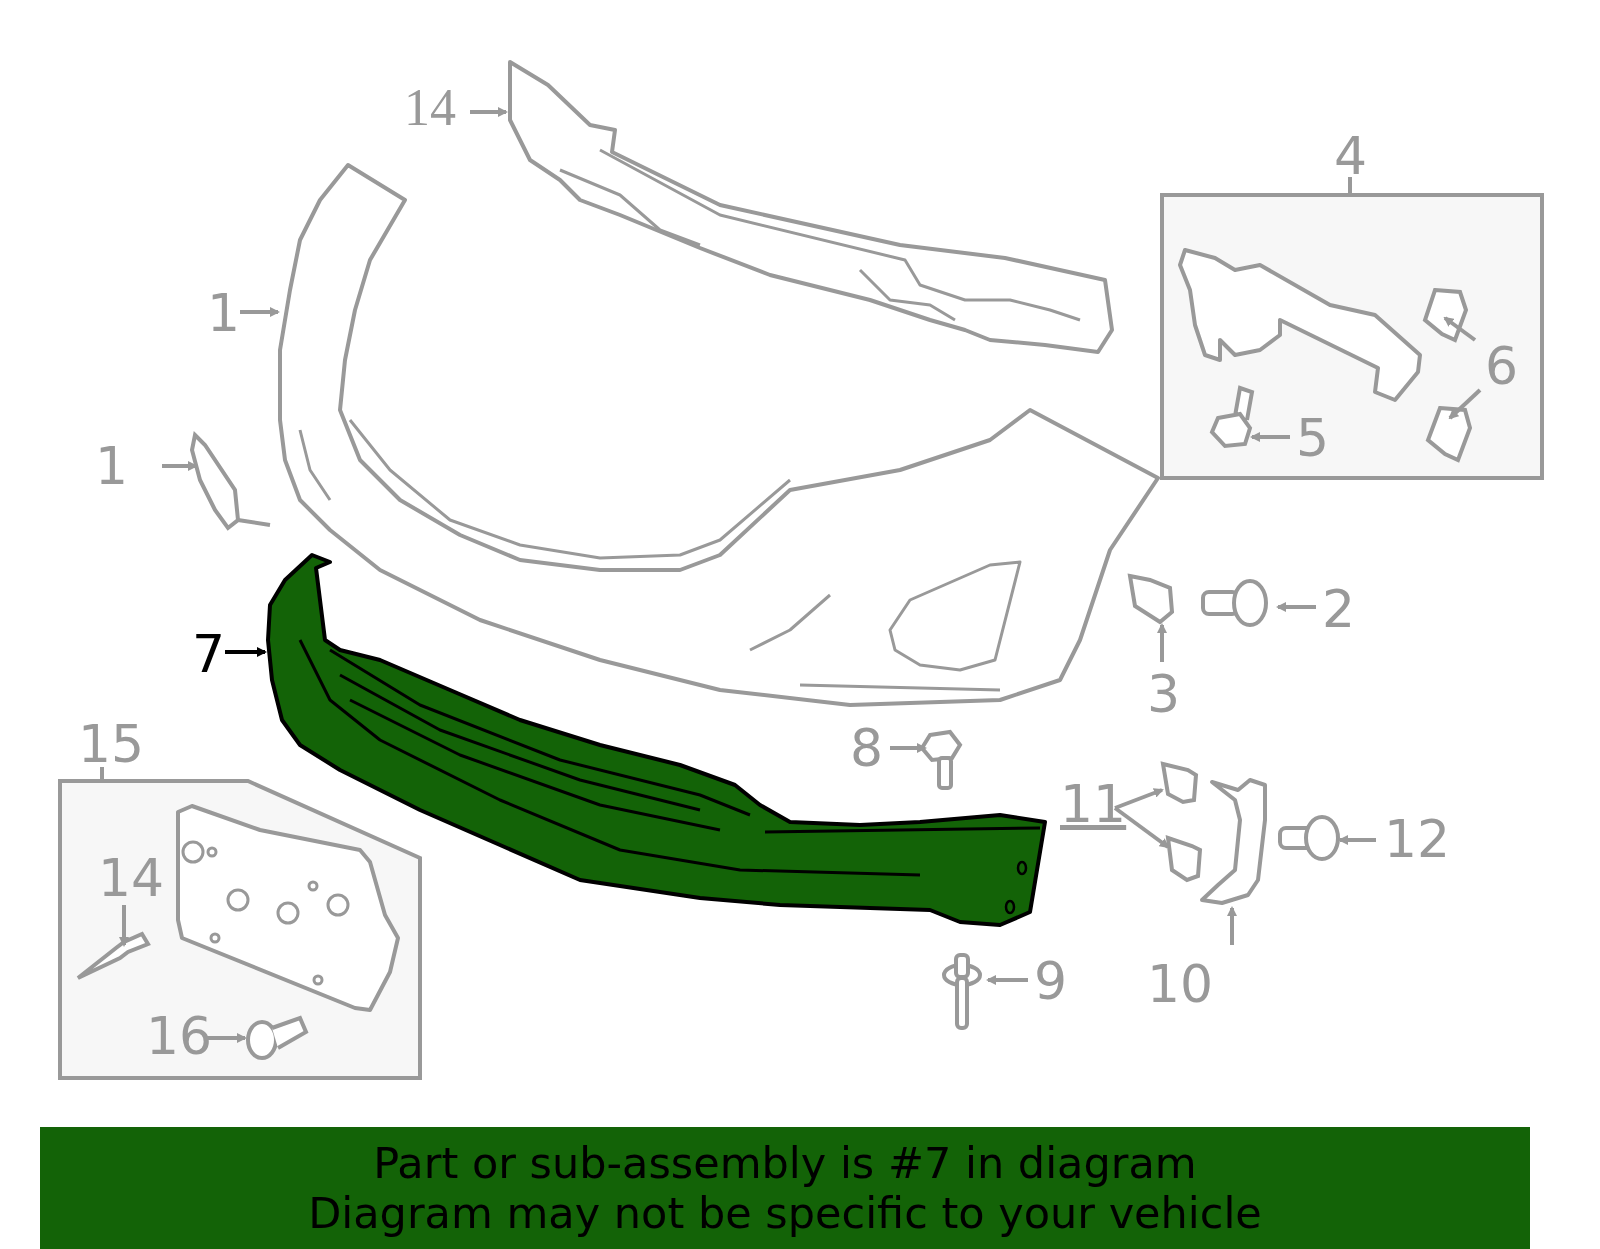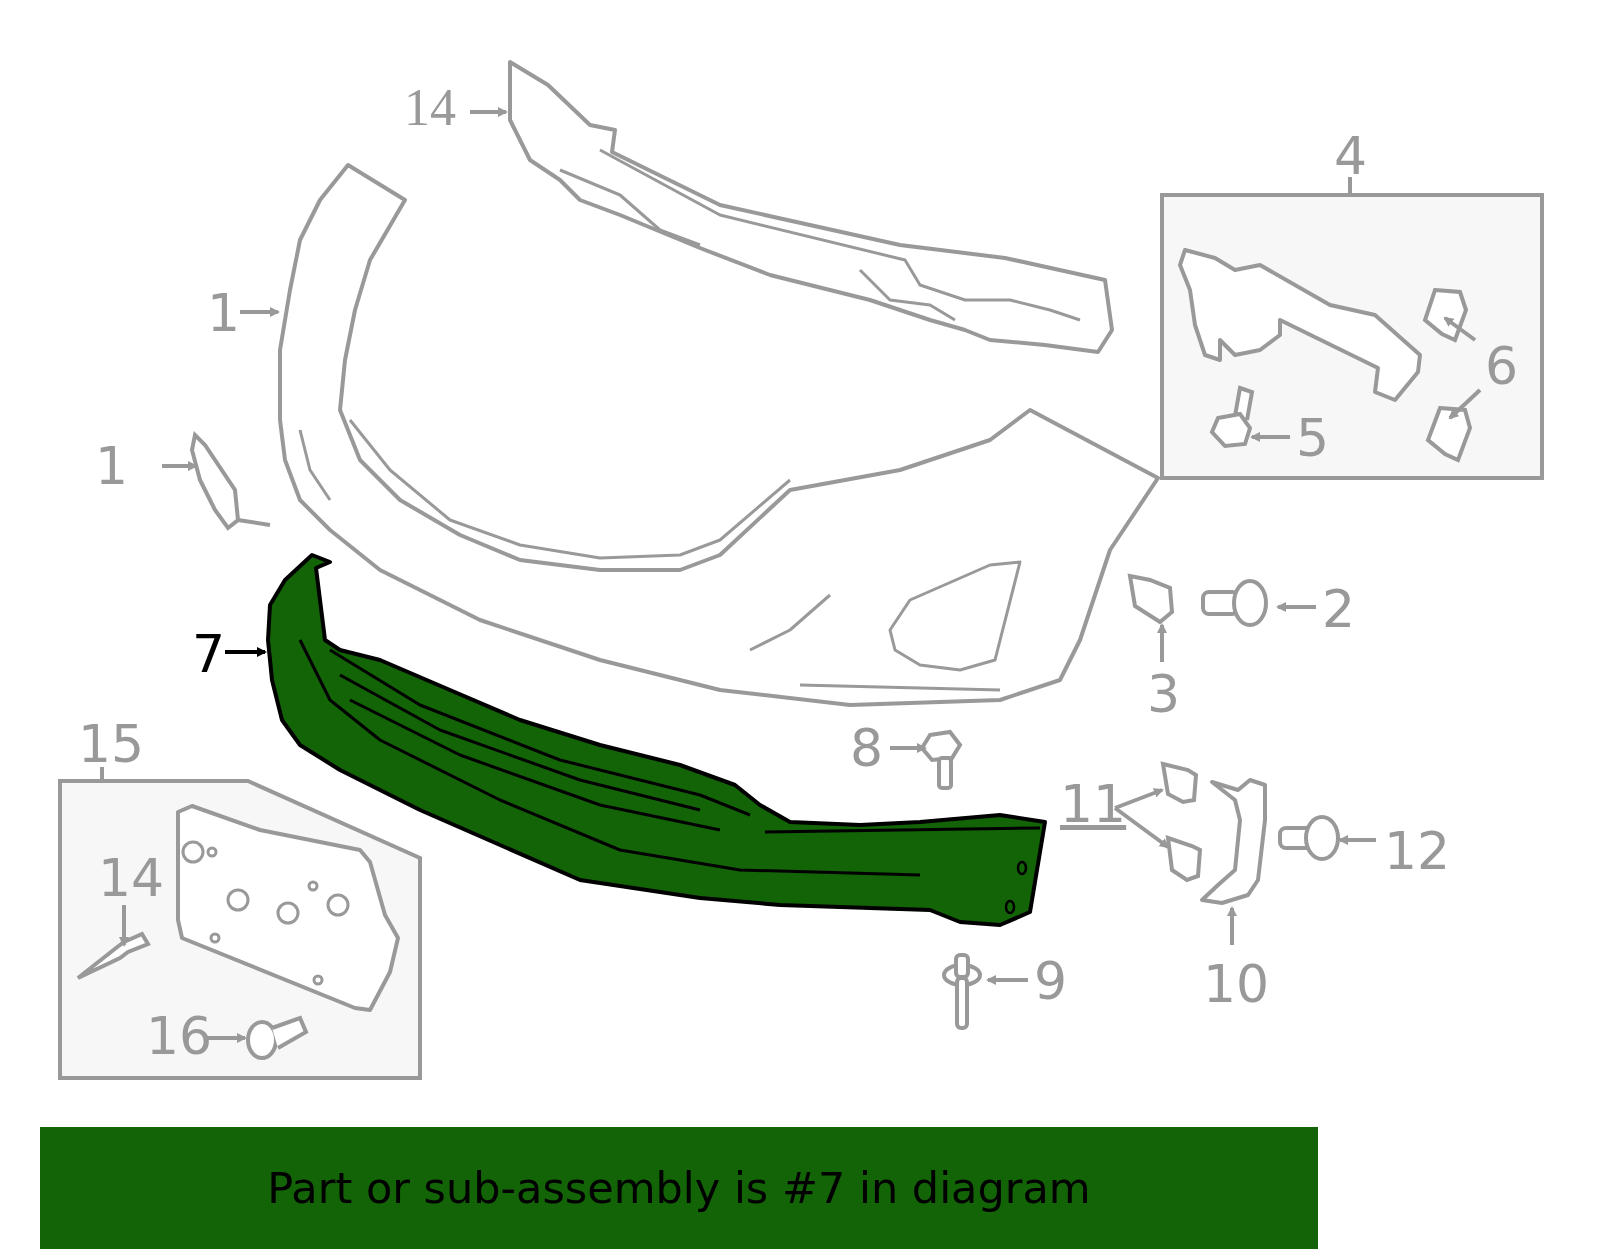--- a/index.html
+++ b/index.html
@@ -2,21 +2,21 @@
 <html><head>
 <meta charset="utf-8">
 <style>
   html, body { margin:0; padding:0; background:#ffffff; }
   body { width:1600px; height:1249px; position:relative; overflow:hidden;
          font-family:"DejaVu Sans", sans-serif; }
   #diagram { position:absolute; left:0; top:0; width:1600px; height:1249px; }
   .callout { position:absolute; font-family:"DejaVu Sans", sans-serif;
              font-size:52px; line-height:1; color:#999999; }
   .callout.active { color:#000000; }
-  .banner { position:absolute; left:40px; top:1127px; width:1278px; height:122px;
+  .banner { position:absolute; left:40px; top:1127px; width:1490px; height:122px;
             background:#136307; display:flex; flex-direction:column;
             align-items:center; justify-content:center; }
   .banner-line { font-family:"DejaVu Sans", sans-serif; font-size:43px;
                  line-height:50px; color:#000; white-space:nowrap; }
 </style>
 </head>
 <body>
 
 <svg id="diagram" viewBox="0 0 1600 1249" xmlns="http://www.w3.org/2000/svg">
   <defs>
@@ -140,22 +140,23 @@
 <div class="callout" style="left:207px;top:287px;">1</div>
 <div class="callout" style="left:95px;top:440px;">1</div>
 <div class="callout" style="left:1334px;top:130px;">4</div>
 <div class="callout" style="left:1485px;top:340px;">6</div>
 <div class="callout" style="left:1296px;top:412px;">5</div>
 <div class="callout" style="left:1322px;top:583px;">2</div>
 <div class="callout" style="left:1147px;top:668px;">3</div>
 <div class="callout active" style="left:192px;top:628px;">7</div>
 <div class="callout" style="left:850px;top:722px;">8</div>
 <div class="callout" style="left:1060px;top:778px;text-decoration:underline;">11</div>
-<div class="callout" style="left:1384px;top:813px;margin-top:12px;">12</div>
+<div class="callout" style="left:1384px;top:813px;">12</div>
 <div class="callout" style="left:1034px;top:955px;">9</div>
-<div class="callout" style="left:1203px;top:958px;">10</div>
+<div class="callout" style="left:1147px;top:958px;">10</div>
 <div class="callout" style="left:78px;top:718px;">15</div>
 <div class="callout" style="left:98px;top:852px;">14</div>
 <div class="callout" style="left:146px;top:1010px;">16</div>
 
 <div class="banner">
   <div class="banner-line">Part or sub-assembly is #7 in diagram</div>
+  <div class="banner-line">Diagram may not be specific to your vehicle</div>
 </div>
 
 </body></html>

